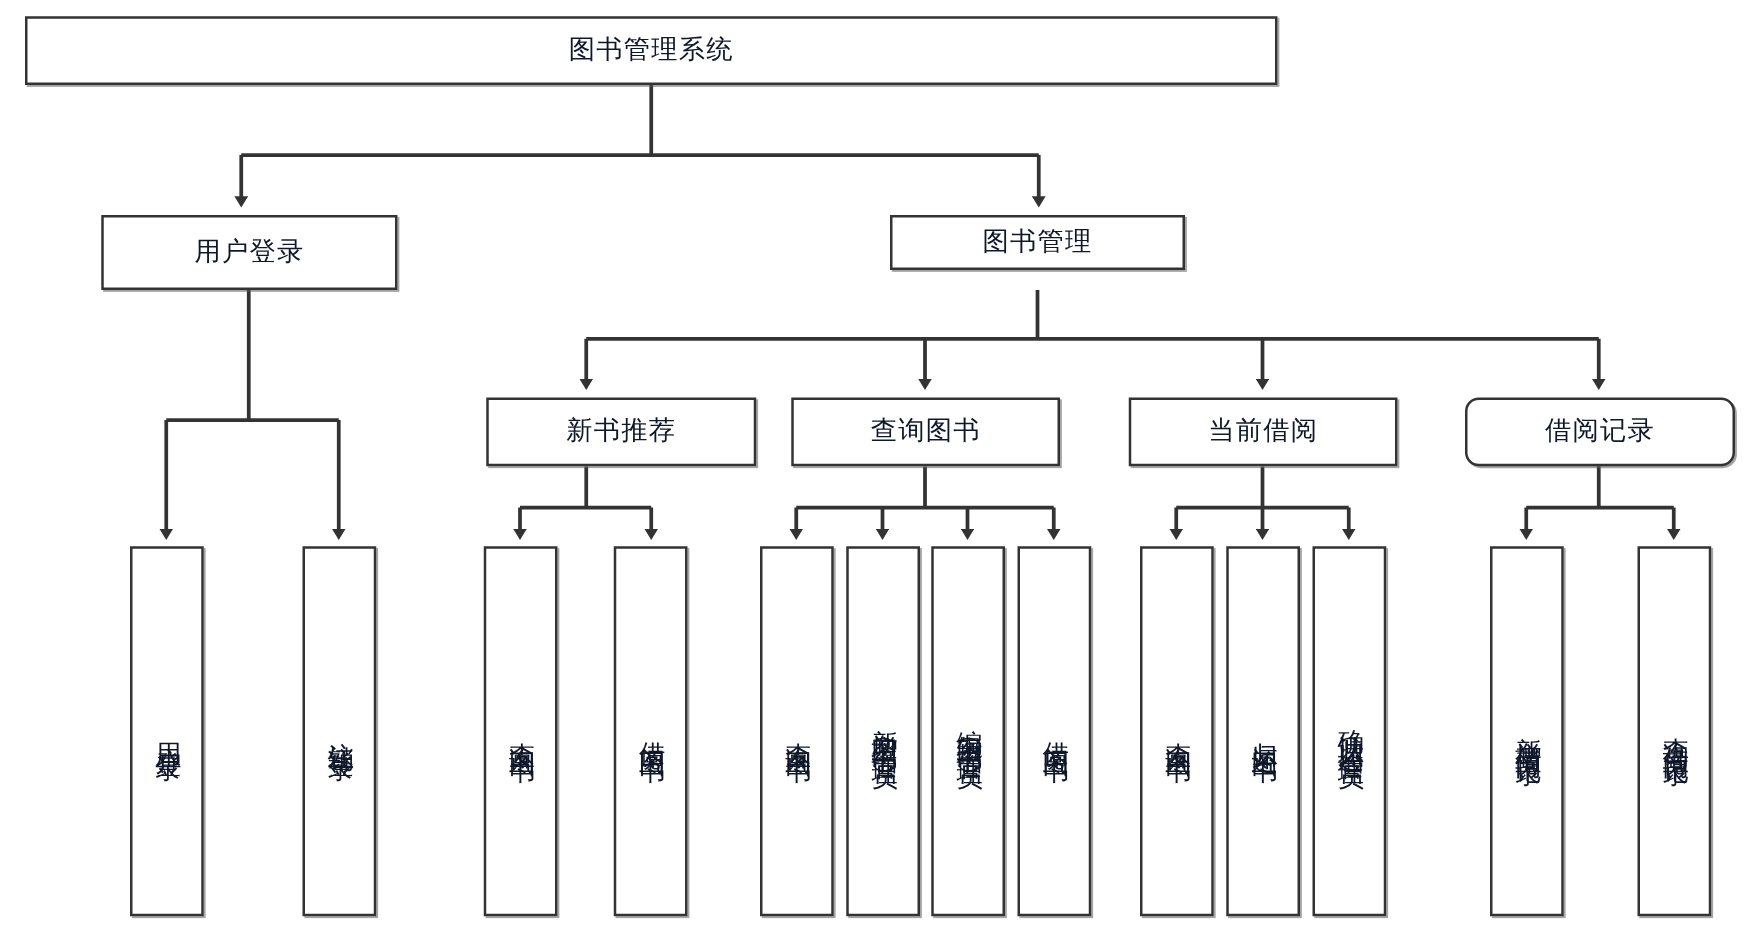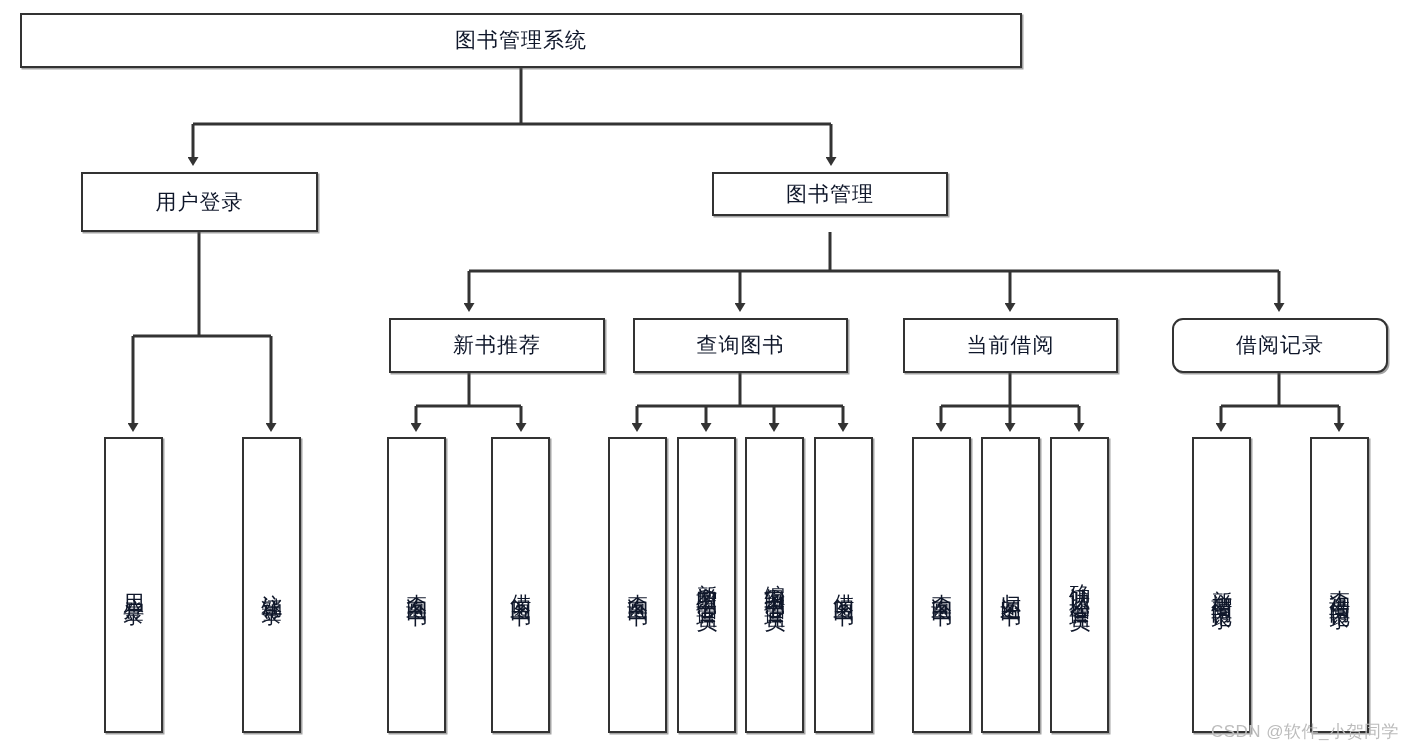--- a/index.html
+++ b/index.html
@@ -167,15 +167,14 @@
     <span class="txt">确认归还（管理员）</span>
   </div>
 
   <div class="node vert" style="left:1192px;top:437px;width:59px;height:296px;">
     <span class="txt">新增借阅记录</span>
   </div>
   <div class="node vert" style="left:1310px;top:437px;width:59px;height:296px;">
     <span class="txt">查询借阅记录</span>
   </div>
 
-  <div class="watermark">CSDN @软件_小贺同学</div>
 
 </div>
 
 </body></html>

